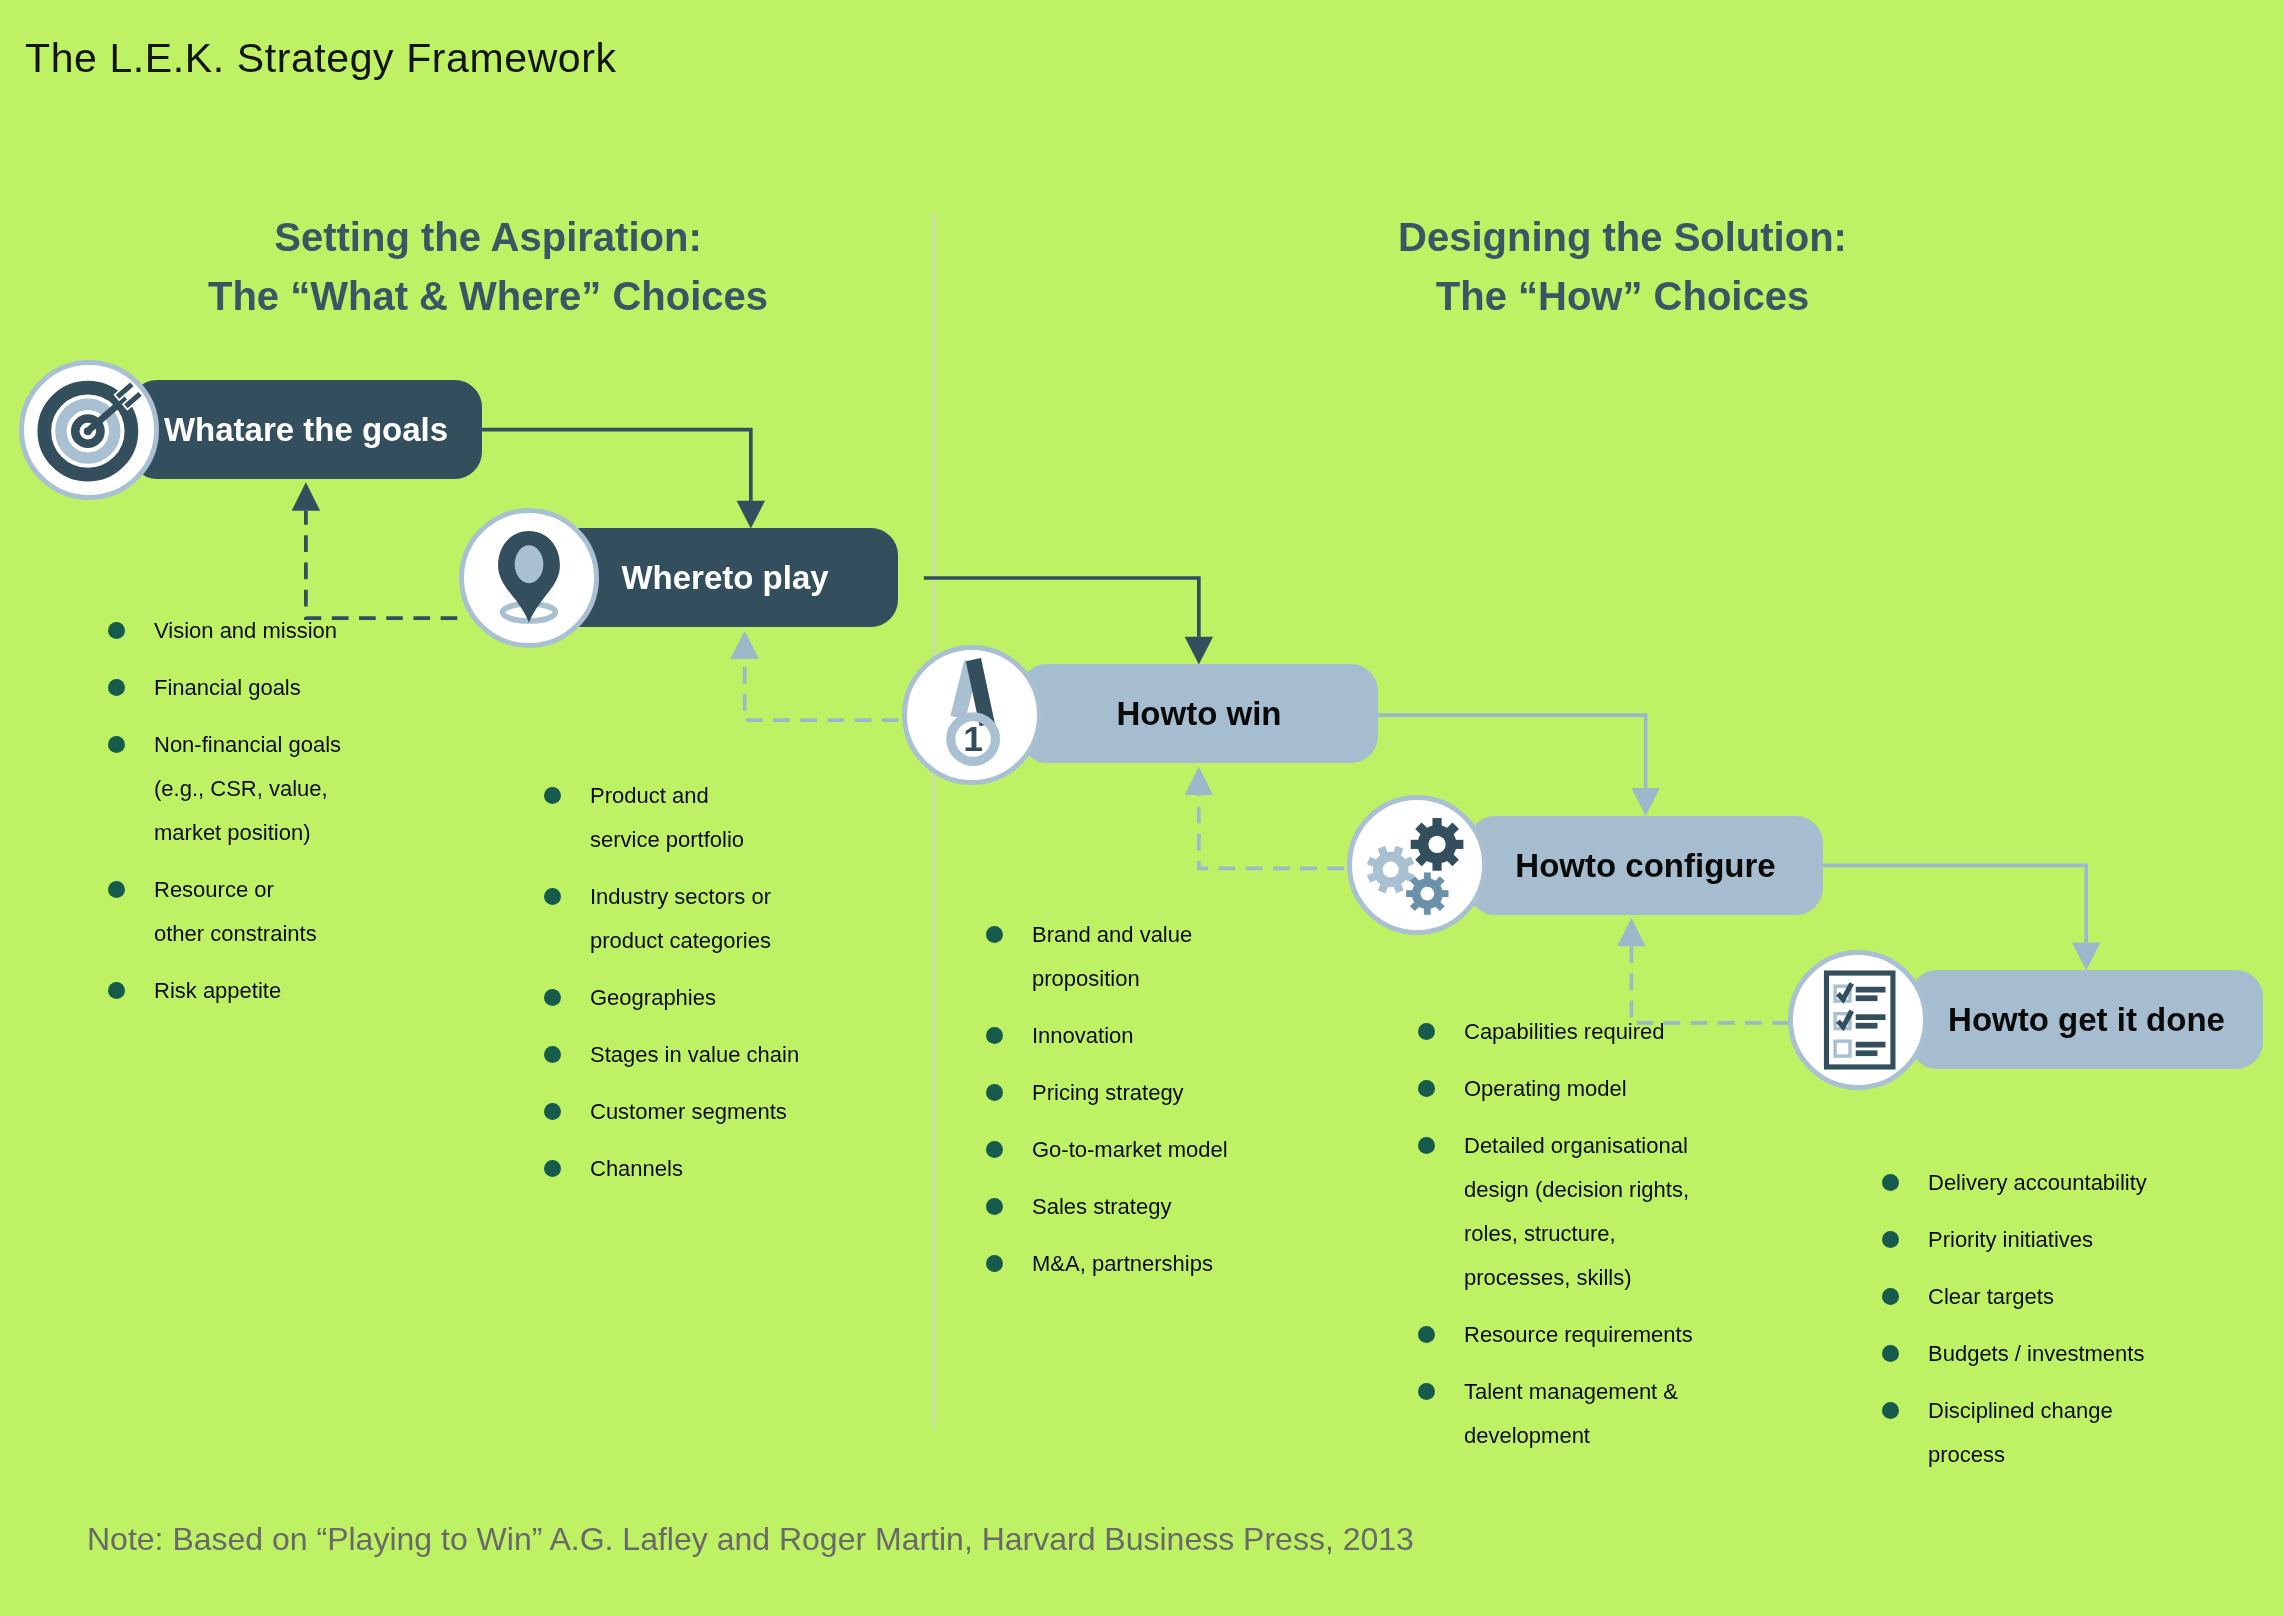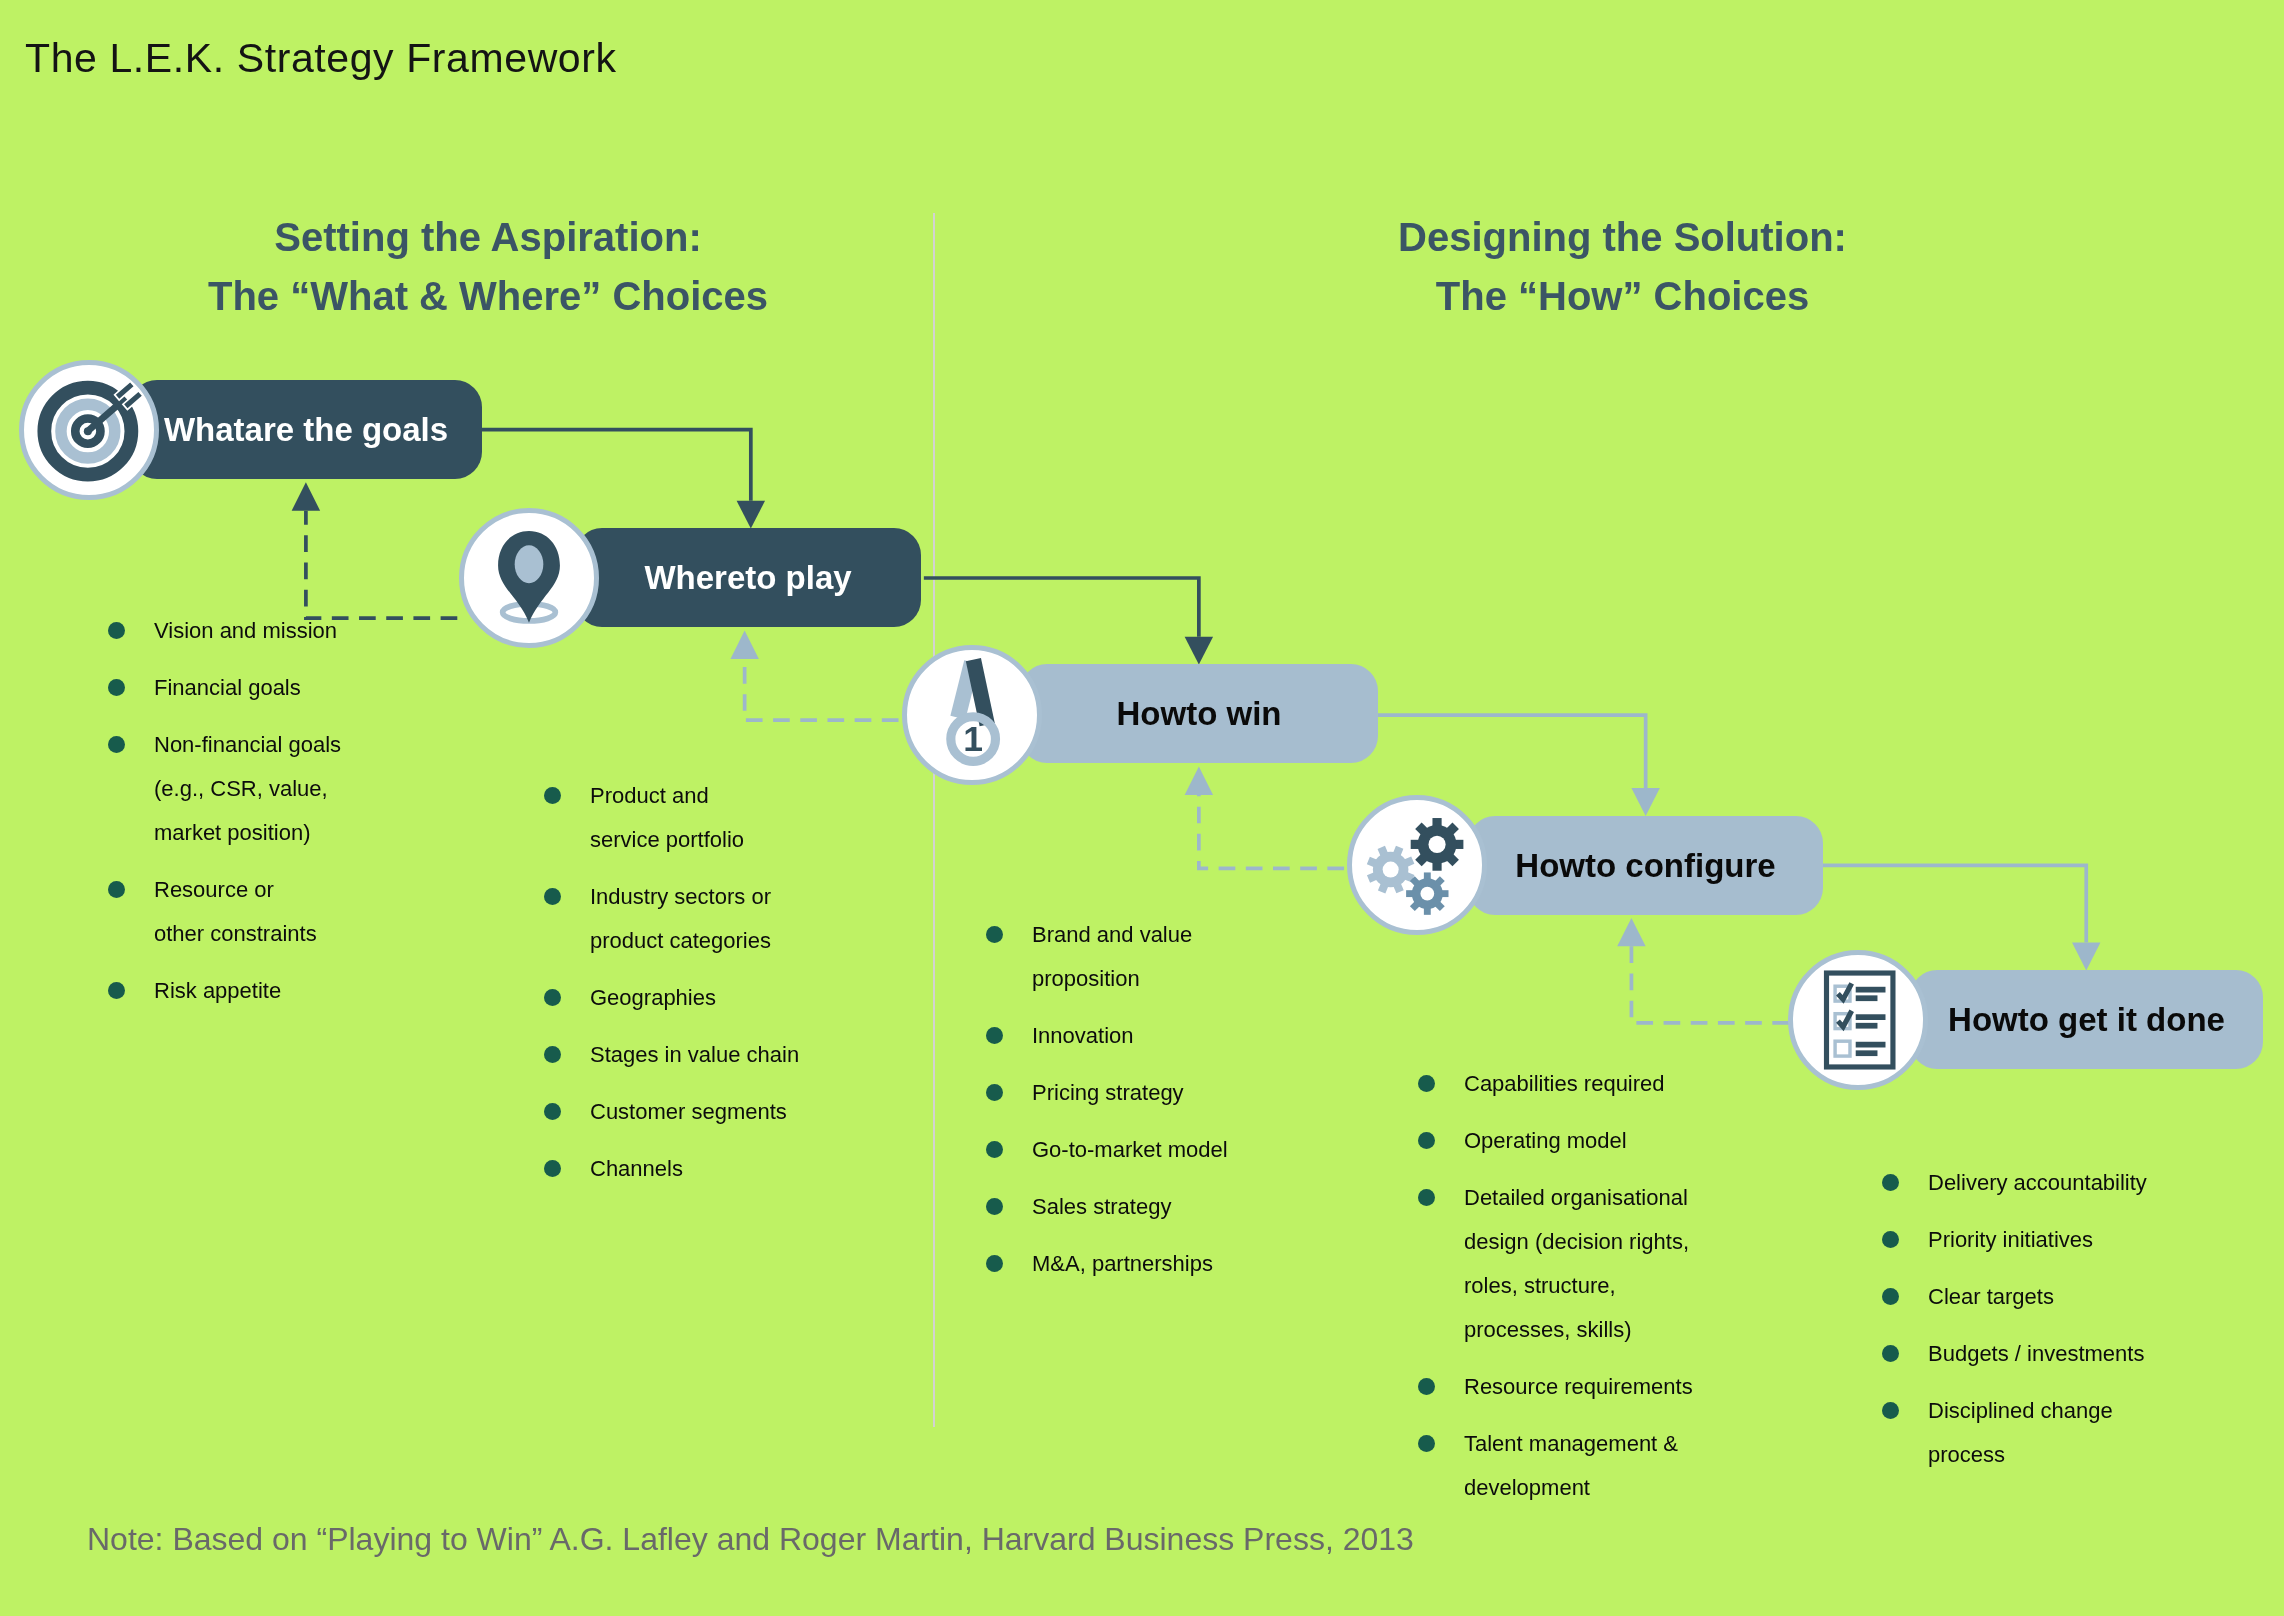--- a/index.html
+++ b/index.html
@@ -25,21 +25,21 @@
   .arrow-line-light{stroke:var(--c-arrow-light);stroke-width:6;fill:none;}
   .dashed{stroke-dasharray:27 17;}
   .head-dark{fill:var(--c-dark);}
   .head-light{fill:var(--c-arrow-light);}
 
   .pill{position:absolute;height:99px;border-radius:27px;display:flex;flex-direction:row;
     justify-content:center;align-items:center;z-index:2;font-weight:bold;font-size:33px;line-height:46px;}
   .pill-dark{background:var(--c-dark);color:#ffffff;}
   .pill-light{background:var(--c-light);color:#0a0a0a;}
   .step1{left:130px;top:380px;width:352px;}
-  .step2{left:575px;top:528px;width:346px;}
+  .step2{left:552px;top:528px;width:346px;}
   .step3{left:1020px;top:664px;width:358px;}
   .step4{left:1468px;top:816px;width:355px;}
   .step5{left:1910px;top:970px;width:353px;}
 
   .icon-circle{position:absolute;width:140px;height:140px;border-radius:50%;background:#fff;
     border:5.6px solid var(--c-ring);z-index:3;display:flex;align-items:center;justify-content:center;}
   .icon1{left:18.5px;top:360px;}
   .icon2{left:459px;top:508px;}
   .icon3{left:902px;top:645px;}
   .icon4{left:1347px;top:795px;}
@@ -49,21 +49,21 @@
   .fill-dark{fill:var(--c-dark);} .fill-ring{fill:var(--c-ring);} .fill-mid{fill:var(--c-gear-mid);}
   .stroke-dark{stroke:var(--c-dark);fill:none;} .stroke-ring{stroke:var(--c-ring);fill:none;}
 
   .bullet-list{position:absolute;list-style:none;z-index:2;font-size:22px;line-height:44px;color:#0c0c0c;}
   .bullet-list li{position:relative;padding-left:46px;margin-bottom:13px;}
   .bullet-list li::before{content:'';position:absolute;left:0;top:13px;width:17.3px;height:17.3px;
     border-radius:50%;background:var(--c-bullet-dot);}
   .list1{left:108px;top:609px;width:408px;}
   .list2{left:544px;top:774px;width:420px;}
   .list3{left:986px;top:913px;width:433px;}
-  .list4{left:1418px;top:1062px;width:457px;}
+  .list4{left:1418px;top:1010px;width:457px;}
   .list5{left:1882px;top:1161px;width:408px;}
 
   .footnote{position:absolute;left:61px;top:1521px;font-size:32px;color:var(--c-note-gray);margin-left:26px;}
 </style>
 </head>
 <body>
 
 <div class="canvas">
 
   <div class="page-title">The L.E.K. Strategy Framework</div>

